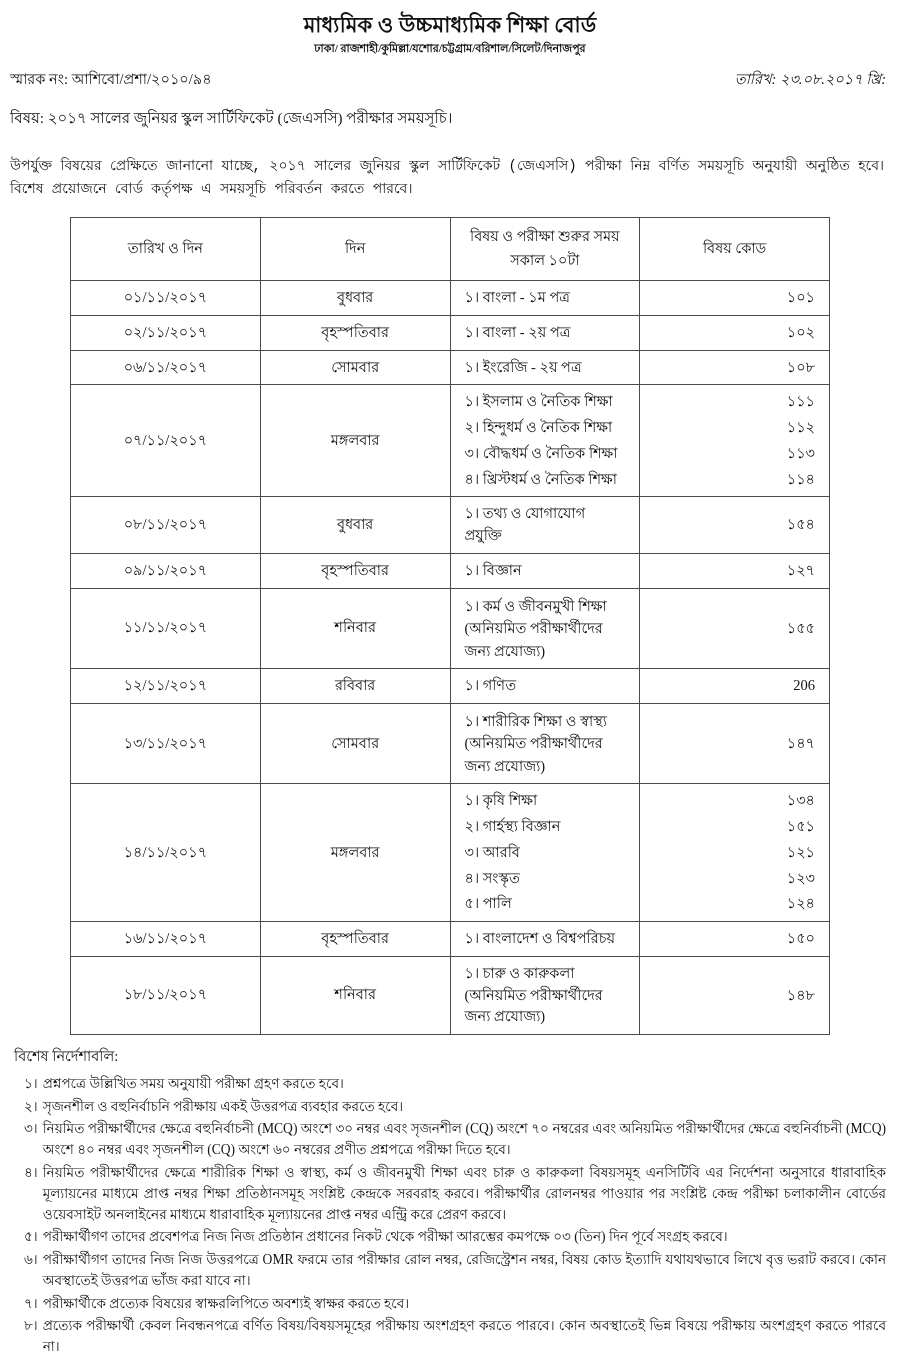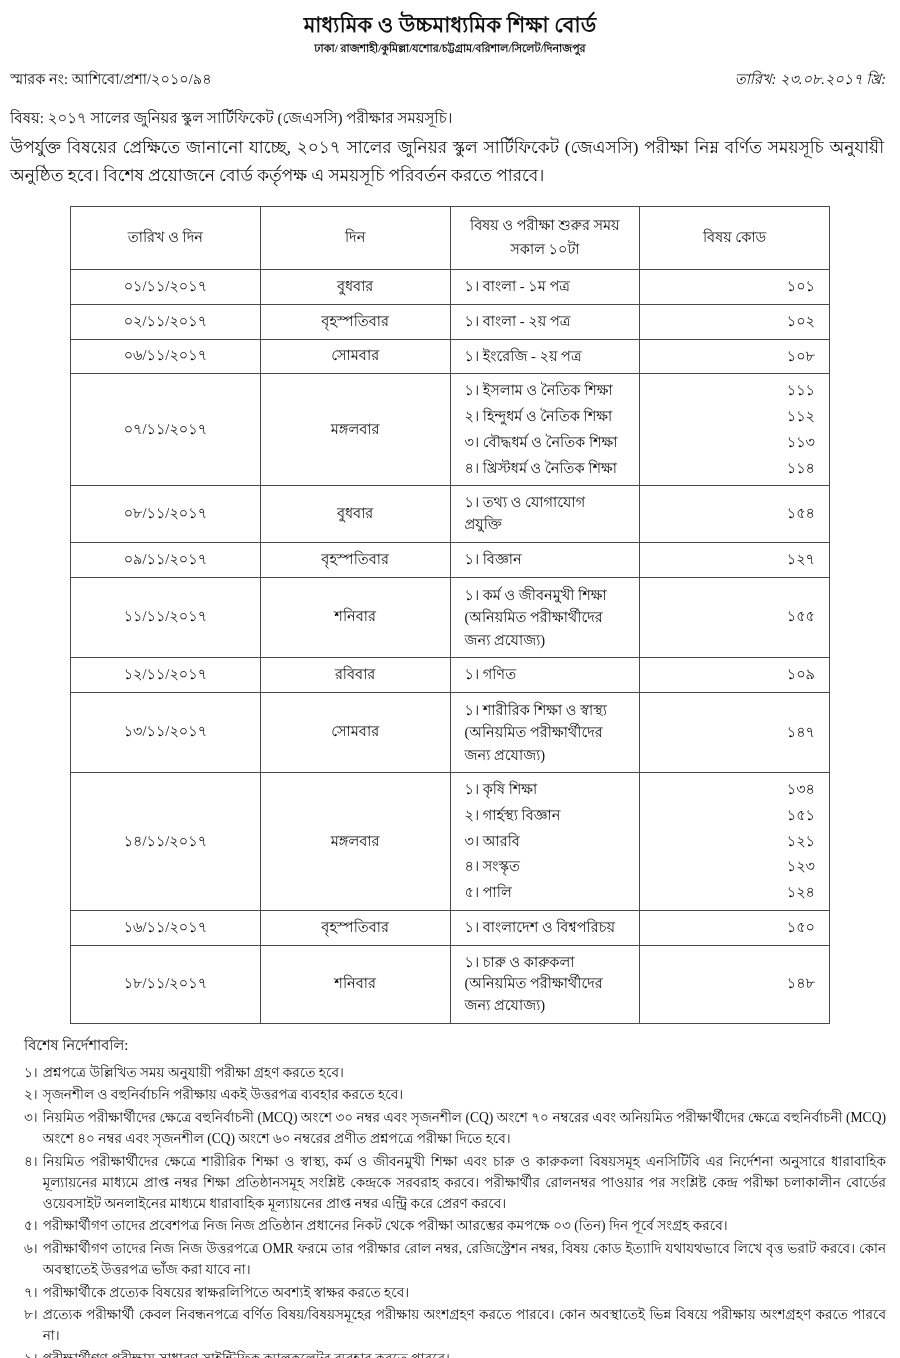--- a/index.html
+++ b/index.html
@@ -47,25 +47,26 @@
     font-size: 14.5px;
   }
   .memo-left { white-space: nowrap; }
   .memo-right { white-space: nowrap; font-style: italic; }
   .subject-line {
     margin-top: 14px;
     padding: 0 14px 0 10px;
     font-size: 15px;
   }
   .intro {
-    margin-top: 3px;
+    margin-top: 24px;
     padding: 0 16px 0 10px;
-    font-size: 17px;
+    font-size: 14px;
     line-height: 1.65;
     text-align: justify;
+    font-family: Liberation Mono, monospace;
   }
   table.routine {
     border-collapse: collapse;
     margin: 16px auto 0 auto;
     width: 760px;
     table-layout: fixed;
   }
   table.routine th, table.routine td {
     border: 1px solid #4a4a4a;
     font-size: 14.5px;
@@ -89,21 +90,21 @@
   .code-line {
     text-align: center;
     padding: 2px 0;
     line-height: 1.5;
   }
   .code-cellstack { padding: 0; }
   .code-cellstack .code-line { padding: 2px 0; text-align: right; }
   .nogap td { padding-top: 2px; padding-bottom: 2px; }
   .instr-title {
     margin-top: 10px;
-    padding-left: 24px;
+    padding-left: 14px;
     font-size: 14.5px;
   }
   ol.instructions {
     margin: 4px 0 0 0;
     padding: 0 14px 0 10px;
     list-style: none;
     font-size: 13.6px;
     line-height: 1.55;
   }
   ol.instructions li {
@@ -233,21 +234,21 @@
         </td>
       </tr>
 
       <tr>
         <td class="c-date">১২/১১/২০১৭</td>
         <td class="c-day">রবিবার</td>
         <td class="c-sub">
           <div class="sub-line">১। গণিত</div>
         </td>
         <td class="c-code code-cellstack">
-          <div class="code-line">১০৯</div>
+          <div class="code-line">206</div>
         </td>
       </tr>
 
       <tr>
         <td class="c-date">১৩/১১/২০১৭</td>
         <td class="c-day">সোমবার</td>
         <td class="c-sub">
           <div class="sub-line wrap">১। শারীরিক শিক্ষা ও স্বাস্থ্য (অনিয়মিত পরীক্ষার্থীদের জন্য প্রযোজ্য)</div>
         </td>
         <td class="c-code code-cellstack">

